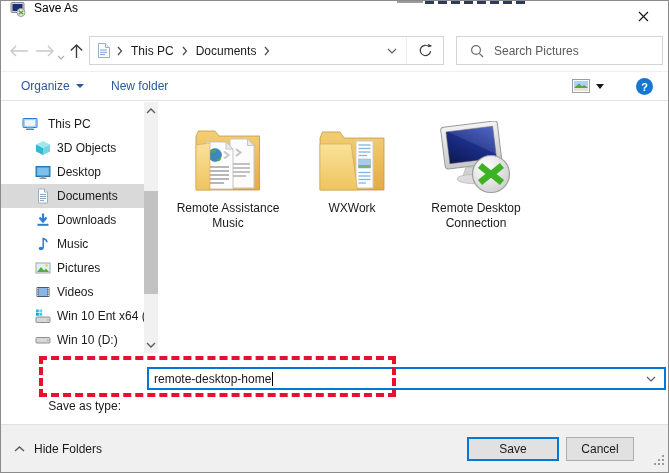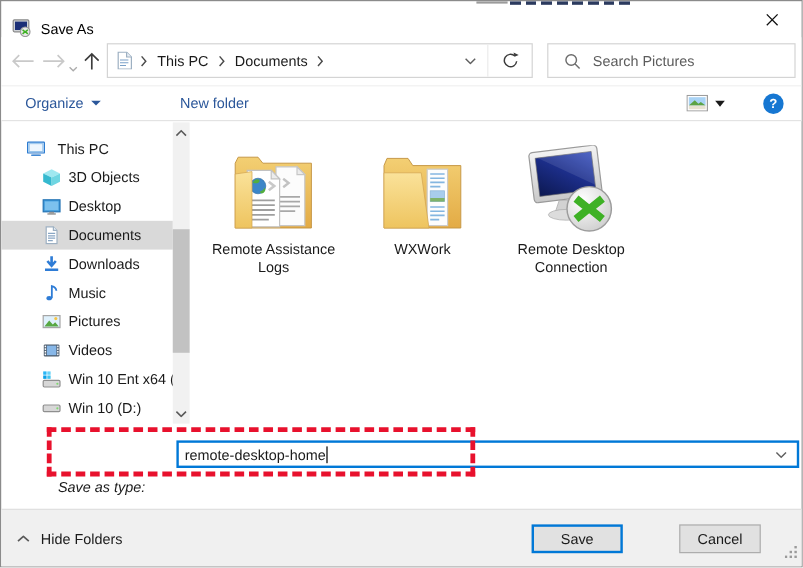--- a/index.html
+++ b/index.html
@@ -7,21 +7,21 @@
   .window{
     position:relative;width:669px;height:473px;background:#fff;
     border:1px solid #8b8b8b;overflow:hidden;
     font-family:"Liberation Sans",sans-serif;font-size:12px;color:#1a1a1a;
   }
   
   .remnant-grey{position:absolute;left:396px;top:0;width:26px;height:2px;background:#9b9b9b;}
   .remnant-navy{position:absolute;left:424px;top:0;width:104px;height:3px;
     background:repeating-linear-gradient(90deg,#2b3a5e 0 9px,transparent 9px 13px);}
   
-  .titlebar{position:absolute;left:0;top:0;right:0;height:30px;display:flex;align-items:flex-end;padding-left:9px;}
+  .titlebar{position:absolute;left:0;top:0;right:0;height:30px;display:flex;align-items:flex-start;padding-left:9px;}
   .titlebar .title{margin-left:8px;color:#000;}
   .close-btn{position:absolute;right:9px;top:2px;width:32px;height:26px;display:flex;align-items:center;justify-content:center;cursor:default;}
   
   .navbar{position:absolute;left:0;top:30px;right:0;height:40px;background:#fff;}
   .back-btn{left:8px;top:44px;} .fwd-btn{left:34px;top:44px;}
   .hist-chevron{left:56px;top:48px;} .up-btn{left:68px;top:42px;} 
   .back-btn,.fwd-btn,.hist-chevron,.up-btn{position:absolute;}
   .back-btn{left:8px;top:14px;} .fwd-btn{left:34px;top:14px;}
   .hist-chevron{left:56px;top:18px;} .up-btn{left:68px;top:12px;}
   .addressbar{position:absolute;left:88px;top:5px;width:355px;height:29px;border:1px solid #d4d4d4;background:#fff;display:flex;align-items:center;}
@@ -31,21 +31,21 @@
   .addr-spacer{flex:1;}
   .addr-chevron{width:28px;height:100%;display:flex;align-items:center;justify-content:center;}
   .refresh-btn{width:37px;height:100%;border-left:1px solid #ececec;display:flex;align-items:center;justify-content:center;}
   .searchbox{position:absolute;left:455px;top:5px;width:207px;height:29px;border:1px solid #d4d4d4;background:#fff;display:flex;align-items:center;}
   .search-icon{margin:0 10px 0 13px;display:flex;}
   .search-placeholder{color:#5c5c5c;}
   
   .toolbar{position:absolute;left:0;top:70px;right:0;height:30px;background:#fff;border-top:1px solid #f0f0f0;border-bottom:1px solid #e3e3e3;padding-left:12px;}
   .tb-btn{position:absolute;top:0;height:28px;display:flex;align-items:center;gap:6px;color:#2b579a;cursor:default;}
   .tb-organize{left:20px;}
-  .tb-newfolder{left:110px;margin-left:39px;}
+  .tb-newfolder{left:110px;}
   .tri-down{width:0;height:0;border-left:4px solid transparent;border-right:4px solid transparent;border-top:4px solid #2b579a;}
   .tb-views{position:absolute;left:571px;top:0;height:28px;display:flex;align-items:center;gap:6px;}
   .tri-down-dark{width:0;height:0;border-left:4px solid transparent;border-right:4px solid transparent;border-top:5px solid #1a1a1a;}
   .help-btn{position:absolute;left:635px;top:6px;width:17px;height:17px;border-radius:50%;background:#1677d2;color:#fff;font-weight:bold;font-size:11px;display:flex;align-items:center;justify-content:center;}
   
   .sidebar{position:absolute;left:0;top:111px;width:143px;}
   .side-item{height:24px;display:flex;align-items:center;white-space:nowrap;overflow:hidden;cursor:default;}
   .side-item.lvl0{padding-left:21px;}
   .side-item.lvl1{padding-left:34px;}
   .side-item .sicon{width:16px;height:16px;flex:none;display:flex;}
@@ -58,30 +58,30 @@
   .sb-up{top:1px;} .sb-down{bottom:1px;}
   .sb-thumb{position:absolute;left:0;top:89px;width:14px;height:103px;background:#c2c2c2;}
   
   .files{position:absolute;left:160px;top:112px;display:flex;gap:6px;padding-left:8px;}
   .file-item{width:118px;text-align:center;cursor:default;}
   .file-icon{height:82px;display:flex;align-items:flex-end;justify-content:center;}
   .file-label{margin-top:6px;line-height:15px;color:#1a1a1a;}
   
   .red-rect{position:absolute;left:38px;top:355px;width:357px;height:41px;border:4px dashed #e8112d;z-index:6;pointer-events:none;}
   .fn-label,.st-label{position:absolute;left:0;width:120px;height:23px;line-height:23px;text-align:right;}
-  .fn-label{top:366px;} .st-label{top:394px;font-style:italic;}
+  .fn-label{top:366px;} .st-label{top:394px;}
   .fn-input{position:absolute;left:126px;top:366px;width:519px;height:23px;border:2px solid #0078d7;background:#fff;display:flex;align-items:center;padding-left:5px;z-index:4;margin-left:20px;}
   .caret{width:1px;height:14px;background:#000;margin-left:1px;}
   .combo-chevron{position:absolute;right:8px;top:50%;transform:translateY(-50%);display:flex;}
   .st-combo{position:absolute;left:126px;top:394px;width:519px;height:23px;border:1px solid #8a8a8a;background:#efefef;display:flex;align-items:center;padding-left:6px;}
   
   .footerbar{position:absolute;left:0;right:0;bottom:0;height:48px;background:#f0f0f0;border-top:1px solid #e0e0e0;}
   .hide-folders{position:absolute;left:13px;top:13px;height:22px;display:flex;align-items:center;gap:9px;cursor:default;}
   .btn{position:absolute;top:12px;display:flex;align-items:center;justify-content:center;background:#e1e1e1;cursor:default;}
-  .btn-save{left:442px;width:76px;height:24px;border:2px solid #0078d7;}
+  .btn-save{left:466px;width:92px;height:24px;border:2px solid #0078d7;}
   .btn-cancel{left:565px;width:68px;height:24px;border:1px solid #adadad;}
   .grip{position:absolute;right:3px;bottom:3px;}
 </style>
 </head>
 <body>
 
 <div class="window">
 
   <div class="remnant-grey"></div>
   <div class="remnant-navy"></div>
@@ -371,21 +371,21 @@
                 <line x1="18" y1="44" x2="38" y2="44"></line>
                 <line x1="18" y1="48" x2="38" y2="48"></line>
                 <line x1="18" y1="52" x2="38" y2="52"></line>
                 <line x1="18" y1="56" x2="38" y2="56"></line>
                 <line x1="18" y1="60" x2="33" y2="60"></line>
               </g>
           </g>
           <path d="M5 22 L19 20 V67 H5 z" fill="url(#gf1)" stroke="#d2a54f" stroke-width="0.6"></path>
         </svg>
       </div>
-      <div class="file-label">Remote Assistance Logs</div>
+      <div class="file-label">Remote Assistance Music</div>
     </div>
 
     <div class="file-item">
       <div class="file-icon">
         <svg width="74" height="72" viewBox="0 0 74 72">
           <defs>
             <linearGradient id="gb2" x1="0" y1="0" x2="0" y2="1">
                 <stop offset="0" stop-color="#f3cf73"></stop>
                 <stop offset="1" stop-color="#e3ab45"></stop>
               </linearGradient>

